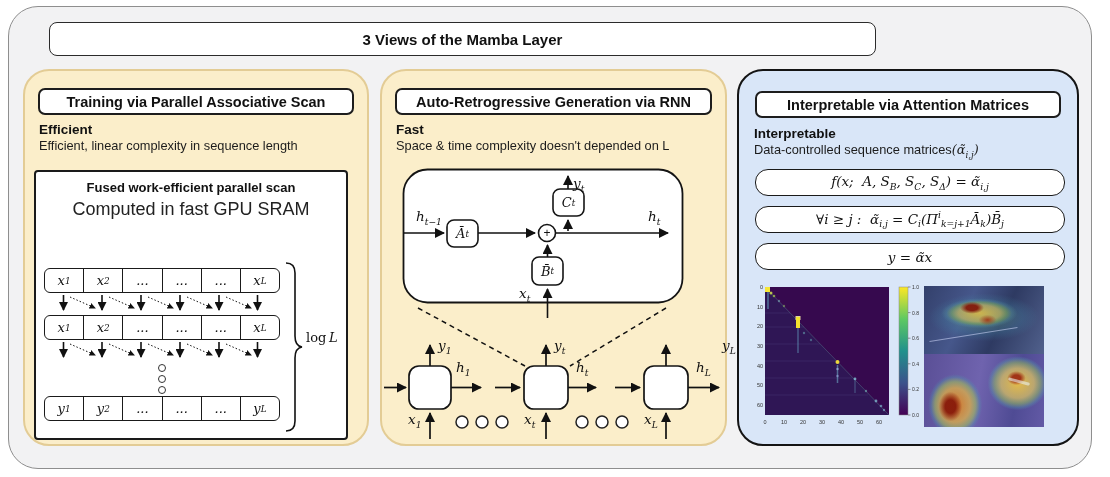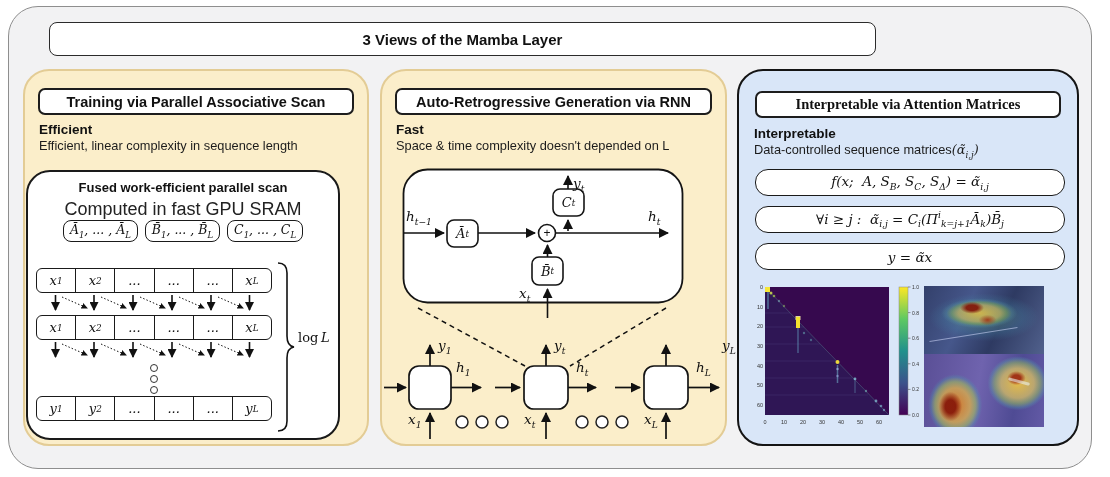--- a/index.html
+++ b/index.html
@@ -21,22 +21,22 @@
   .panel-generation   { left:371px; width:347px; background:#fbeeca; border:2.5px solid #e3cc95; }
   .panel-interpretable{ left:728px; width:342px; background:#d9e6f8; border:2.5px solid #141414; }
 
   .panel-header { position:absolute; left:13px; right:13px; top:17px; height:27px; background:#fff;
            border:2px solid #1d1d1d; border-radius:7px; display:flex; align-items:center;
            justify-content:center; font-weight:bold; font-size:14.5px; }
   .keyword { position:absolute; left:14px; top:51px; font-weight:bold; font-size:13.5px; }
   .desc    { position:absolute; left:14px; top:67px; font-size:12.8px; color:#1c1c1c; white-space:nowrap; }
 
   
-  .scan-box { position:absolute; left:1px; top:99px; width:314px; height:270px; background:#fff;
-           border:2px solid #1a1a1a; border-radius:24px; }
+  .scan-box { position:absolute; left:9px; top:99px; width:314px; height:270px; background:#fff;
+           border:2px solid #1a1a1a; border-radius:4px; }
   .scan-title { position:absolute; top:8px; width:100%; text-align:center; font-weight:bold; font-size:13px; }
   .scan-sub   { position:absolute; top:27px; width:100%; text-align:center; font-size:18px; color:#222; }
   .seq-row { position:absolute; top:48px; left:0; width:100%; display:flex; justify-content:center; gap:7px; }
   .seq-box { border:1.4px solid #1a1a1a; border-radius:8px; padding:1px 6px; font-size:12.5px; background:#fff; white-space:nowrap; }
   .rows { position:absolute; left:8px; top:96px; width:236px; }
   .srow { height:25px; border:1.5px solid #1a1a1a; border-radius:6px; display:flex; background:#fff; overflow:hidden; }
   .srow .cell { flex:1; display:flex; align-items:center; justify-content:center; font-size:13px; }
   .srow .cell + .cell { border-left:1.5px solid #1a1a1a; }
   .band { display:block; }
   .vdots { height:34px; display:flex; flex-direction:column; align-items:center; justify-content:center; gap:3px; }
@@ -85,25 +85,20 @@
     <div class="panel-header">
       <span>Training via Parallel Associative Scan</span>
     </div>
     <div class="keyword">Efficient</div>
     <div class="desc">Efficient, linear complexity in sequence length</div>
 
     <div class="scan-box">
       <div class="scan-title">Fused work-efficient parallel scan</div>
       <div class="scan-sub">Computed in fast GPU SRAM</div>
 
-      <div class="seq-row">
-        <span class="seq-box math">Ā<sub>1</sub>, ... , Ā<sub>L</sub></span>
-        <span class="seq-box math">B̄<sub>1</sub>, ... , B̄<sub>L</sub></span>
-        <span class="seq-box math">C<sub>1</sub>, ... , C<sub>L</sub></span>
-      </div>
 
       <div class="rows">
         <div class="srow">
           <span class="cell math">x<sub>1</sub></span>
           <span class="cell math">x<sub>2</sub></span>
           <span class="cell math">...</span>
           <span class="cell math">...</span>
           <span class="cell math">...</span>
           <span class="cell math">x<sub>L</sub></span>
         </div>
@@ -213,21 +208,21 @@
         <line x1="166" y1="63" x2="166" y2="52" marker-end="url(#da)"></line>
         <line x1="166" y1="21" x2="166" y2="8" marker-end="url(#da)"></line>
         <line x1="145.5" y1="89" x2="145.5" y2="77" marker-end="url(#da)"></line>
         <line x1="145.5" y1="150" x2="145.5" y2="121" marker-end="url(#da)"></line>
       </g>
       <rect x="45" y="52" width="31" height="27" rx="7" fill="#fff" stroke="#141414" stroke-width="1.6"></rect>
       <rect x="151" y="21" width="31" height="27" rx="7" fill="#fff" stroke="#141414" stroke-width="1.6"></rect>
       <rect x="130" y="89" width="31" height="28" rx="7" fill="#fff" stroke="#141414" stroke-width="1.6"></rect>
       <circle cx="145" cy="65" r="8.5" fill="#fff" stroke="#141414" stroke-width="1.6"></circle>
     </svg>
-    <span class="mlabel math" style="left:24px; top:137px;">h<sub>t−1</sub></span>
+    <span class="mlabel math" style="left:24px; top:137px;padding-left:10px;">h<sub>t−1</sub></span>
     <span class="mlabel math" style="left:266px; top:137px;">h<sub>t</sub></span>
     <span class="mlabel math" style="left:191px; top:104px;">y<sub>t</sub></span>
     <span class="mlabel math" style="left:137px; top:214px;">x<sub>t</sub></span>
     <span class="node-label math" style="left:65px; top:149px; width:31px; height:27px;">Ā<sub>t</sub></span>
     <span class="node-label math" style="left:171px; top:118px; width:31px; height:27px;">C<sub>t</sub></span>
     <span class="node-label math" style="left:150px; top:186px; width:31px; height:28px;">B̄<sub>t</sub></span>
     <span class="node-label rm" style="left:157.5px; top:154.5px; width:15px; height:15px; font-size:12px;">+</span>
 
     <svg class="abs" style="left:0; top:235px;" width="347" height="142" viewBox="0 0 347 142">
       <defs>
@@ -270,21 +265,21 @@
     <span class="mlabel math" style="left:292px; top:266px;margin-left:48px;">y<sub>L</sub></span>
     <span class="mlabel math" style="left:74px; top:288px;">h<sub>1</sub></span>
     <span class="mlabel math" style="left:194px; top:288px;">h<sub>t</sub></span>
     <span class="mlabel math" style="left:314px; top:288px;">h<sub>L</sub></span>
     <span class="mlabel math" style="left:26px; top:340px;">x<sub>1</sub></span>
     <span class="mlabel math" style="left:142px; top:340px;">x<sub>t</sub></span>
     <span class="mlabel math" style="left:262px; top:340px;">x<sub>L</sub></span>
   </div>
 
   <div class="panel panel-interpretable">
-    <div class="panel-header" style="left:16px; right:16px; top:20px;font-family:Liberation Serif, serif;">
+    <div class="panel-header" style="left:16px; right:16px; top:20px;">
       <span>Interpretable via Attention Matrices</span>
     </div>
     <div class="keyword" style="left:15px; top:55px;">Interpretable</div>
     <div class="desc" style="left:15px; top:71px;">
       <span>Data-controlled sequence matrices</span><span class="math">(α̃<sub>i,j</sub>)</span>
     </div>
 
     <div class="eq-box math" style="top:98px;">
         <span>f(x;&nbsp; A, S<sub>B</sub>, S<sub>C</sub>, S<sub>Δ</sub>) = α̃<sub>i,j</sub></span>
       </div>

